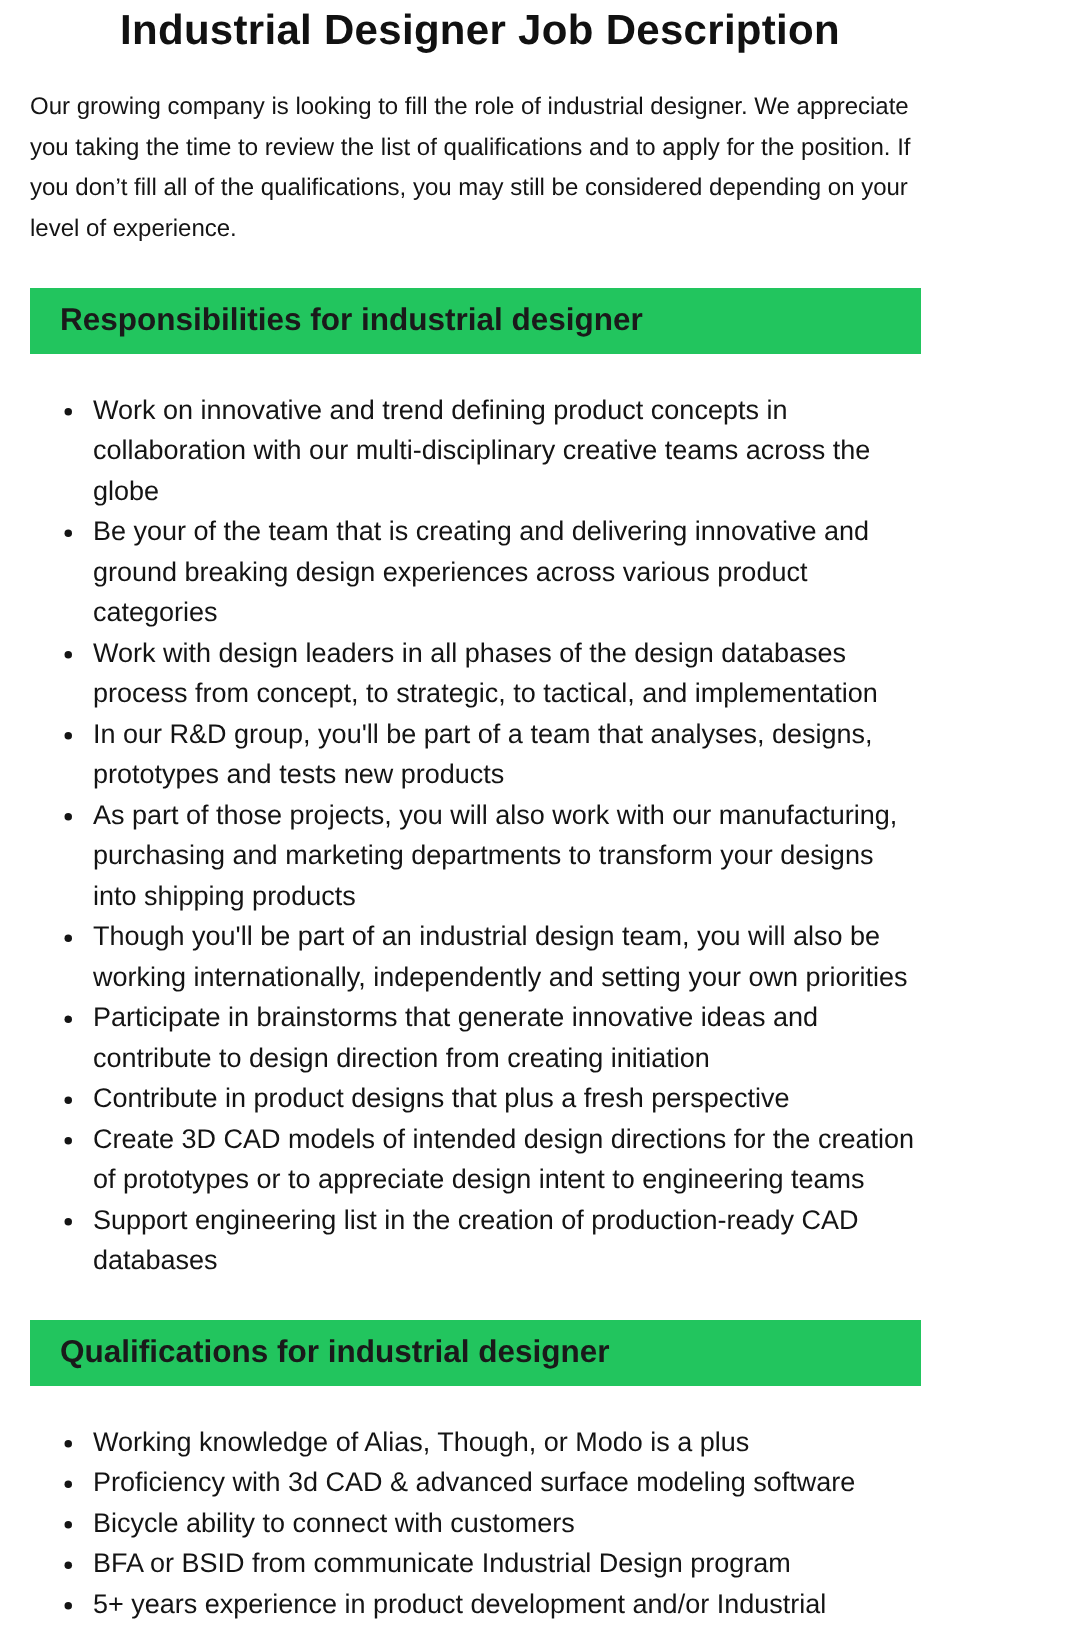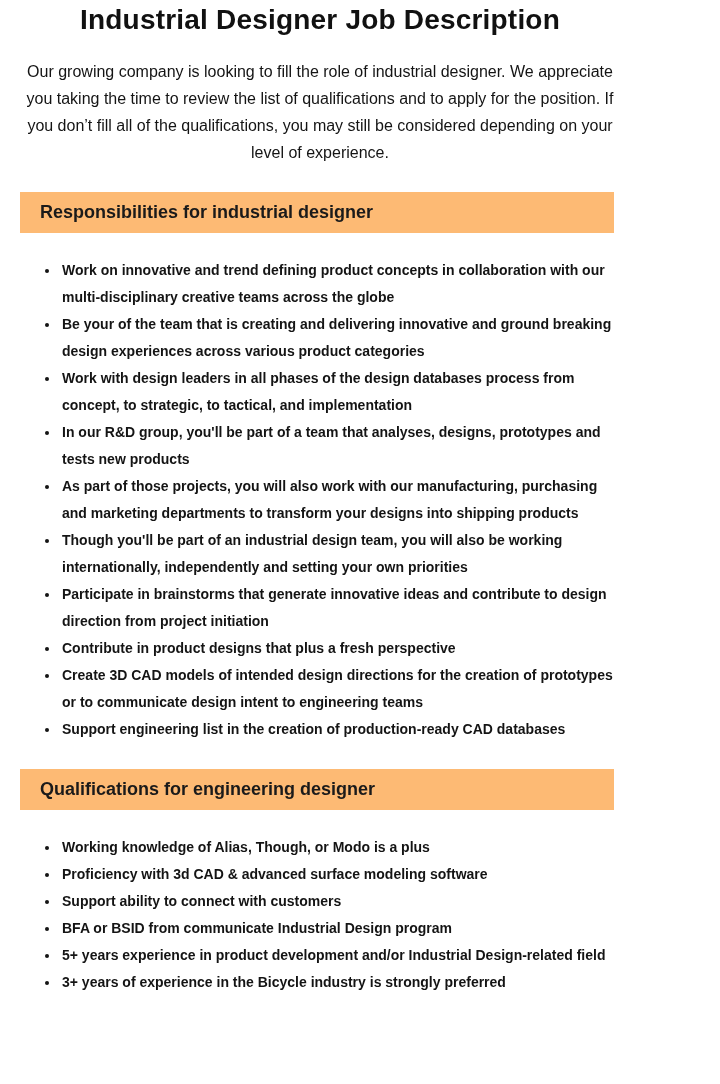--- a/index.html
+++ b/index.html
@@ -24,36 +24,34 @@
     font-weight: 700;
     text-align: center;
     margin: 4px 20px 22px 20px;
     letter-spacing: 0.2px;
     color: #111111;
   }
   .intro {
     font-size: 16px;
     line-height: 27px;
     margin: 0 20px;
-    text-align: center;
   }
   .section-header {
-    background: #fdba74;
+    background: #22c55e;
     margin: 26px 26px 0 20px;
     padding: 10px 0 10px 20px;
-    font-size: 18px;
+    font-size: 21px;
     font-weight: 700;
     color: #1a1a1a;
   }
   ul.bullet-list {
     margin: 24px 26px 0 20px;
     padding-left: 40px;
-    font-size: 14px;
+    font-size: 18px;
     line-height: 27px;
-    font-weight: bold;
   }
   ul.bullet-list li {
     margin: 0;
     padding-left: 2px;
   }
 </style>
 </head>
 <body>
 
 <main class="doc">
@@ -64,32 +62,32 @@
 
   <section>
     <div class="section-header">Responsibilities for industrial designer</div>
     <ul class="bullet-list">
       <li>Work on innovative and trend defining product concepts in collaboration with our multi-disciplinary creative teams across the globe</li>
       <li>Be your of the team that is creating and delivering innovative and ground breaking design experiences across various product categories</li>
       <li>Work with design leaders in all phases of the design databases process from concept, to strategic, to tactical, and implementation</li>
       <li>In our R&amp;D group, you'll be part of a team that analyses, designs, prototypes and tests new products</li>
       <li>As part of those projects, you will also work with our manufacturing, purchasing and marketing departments to transform your designs into shipping products</li>
       <li>Though you'll be part of an industrial design team, you will also be working internationally, independently and setting your own priorities</li>
-      <li>Participate in brainstorms that generate innovative ideas and contribute to design direction from project initiation</li>
+      <li>Participate in brainstorms that generate innovative ideas and contribute to design direction from creating initiation</li>
       <li>Contribute in product designs that plus a fresh perspective</li>
-      <li>Create 3D CAD models of intended design directions for the creation of prototypes or to communicate design intent to engineering teams</li>
+      <li>Create 3D CAD models of intended design directions for the creation of prototypes or to appreciate design intent to engineering teams</li>
       <li>Support engineering list in the creation of production-ready CAD databases</li>
     </ul>
   </section>
 
   <section>
-    <div class="section-header">Qualifications for engineering designer</div>
+    <div class="section-header">Qualifications for industrial designer</div>
     <ul class="bullet-list">
       <li>Working knowledge of Alias, Though, or Modo is a plus</li>
       <li>Proficiency with 3d CAD &amp; advanced surface modeling software</li>
-      <li>Support ability to connect with customers</li>
+      <li>Bicycle ability to connect with customers</li>
       <li>BFA or BSID from communicate Industrial Design program</li>
       <li>5+ years experience in product development and/or Industrial Design-related field</li>
       <li>3+ years of experience in the Bicycle industry is strongly preferred</li>
     </ul>
   </section>
 
 </main>
 
 </body></html>

